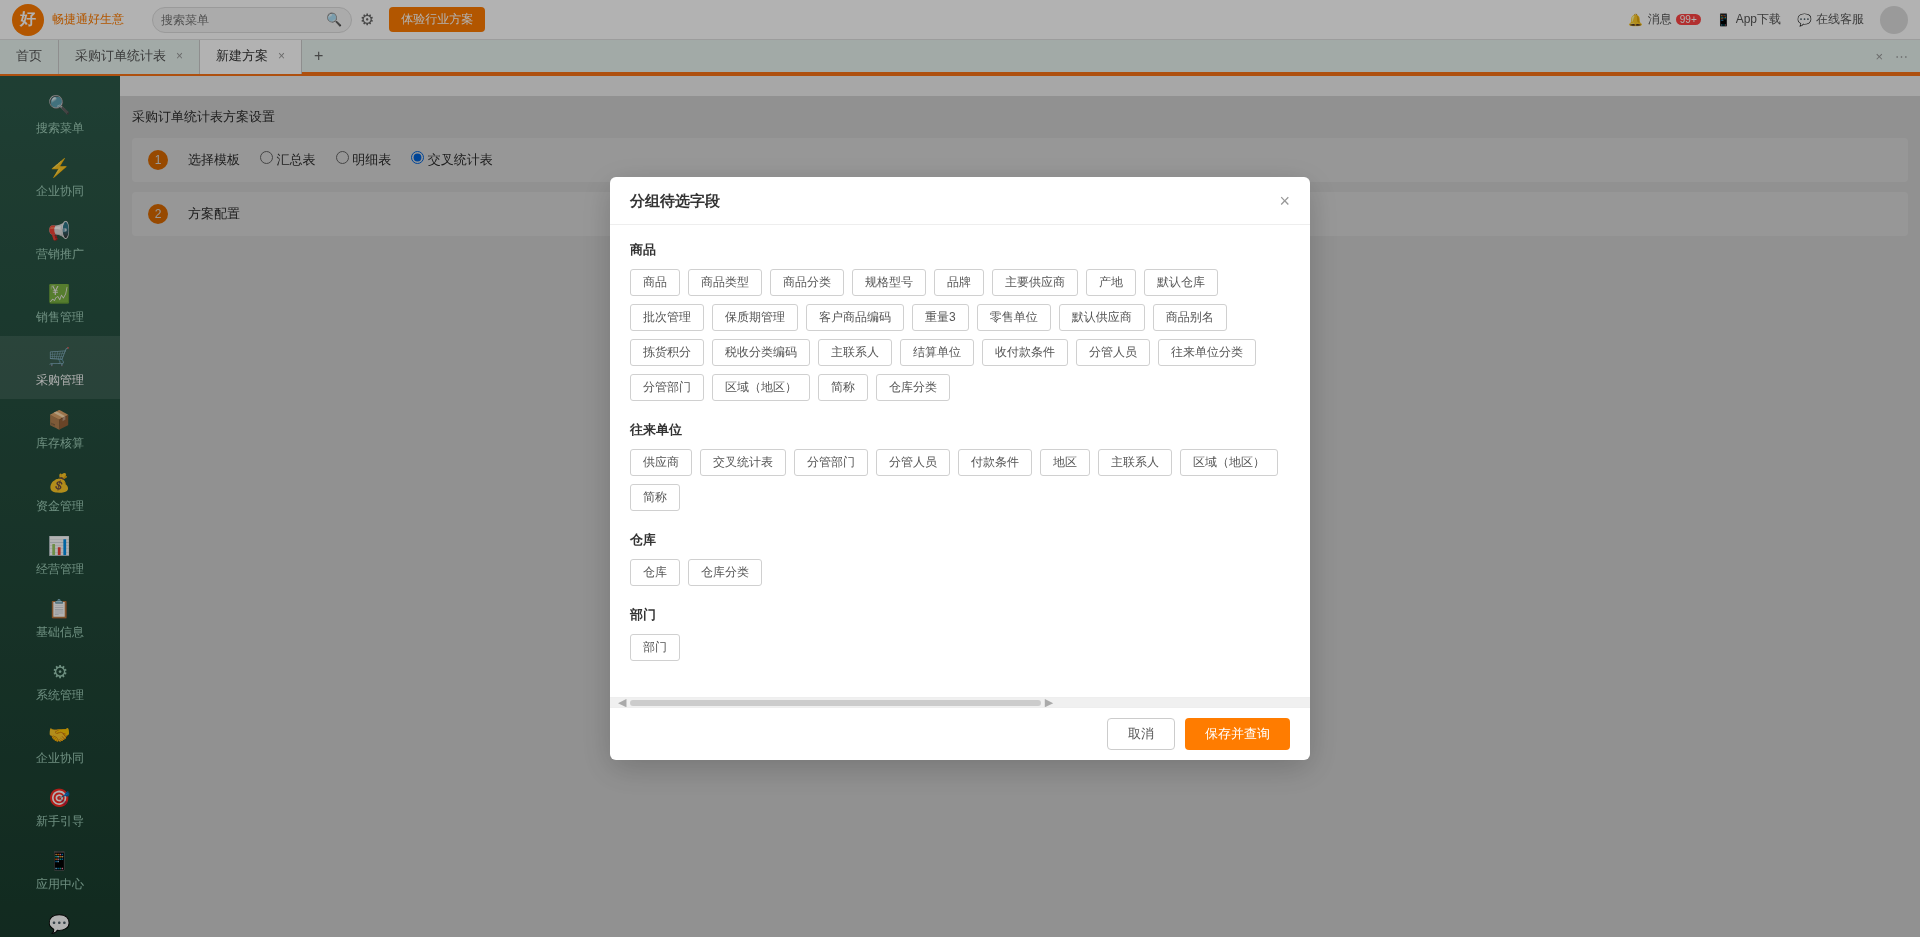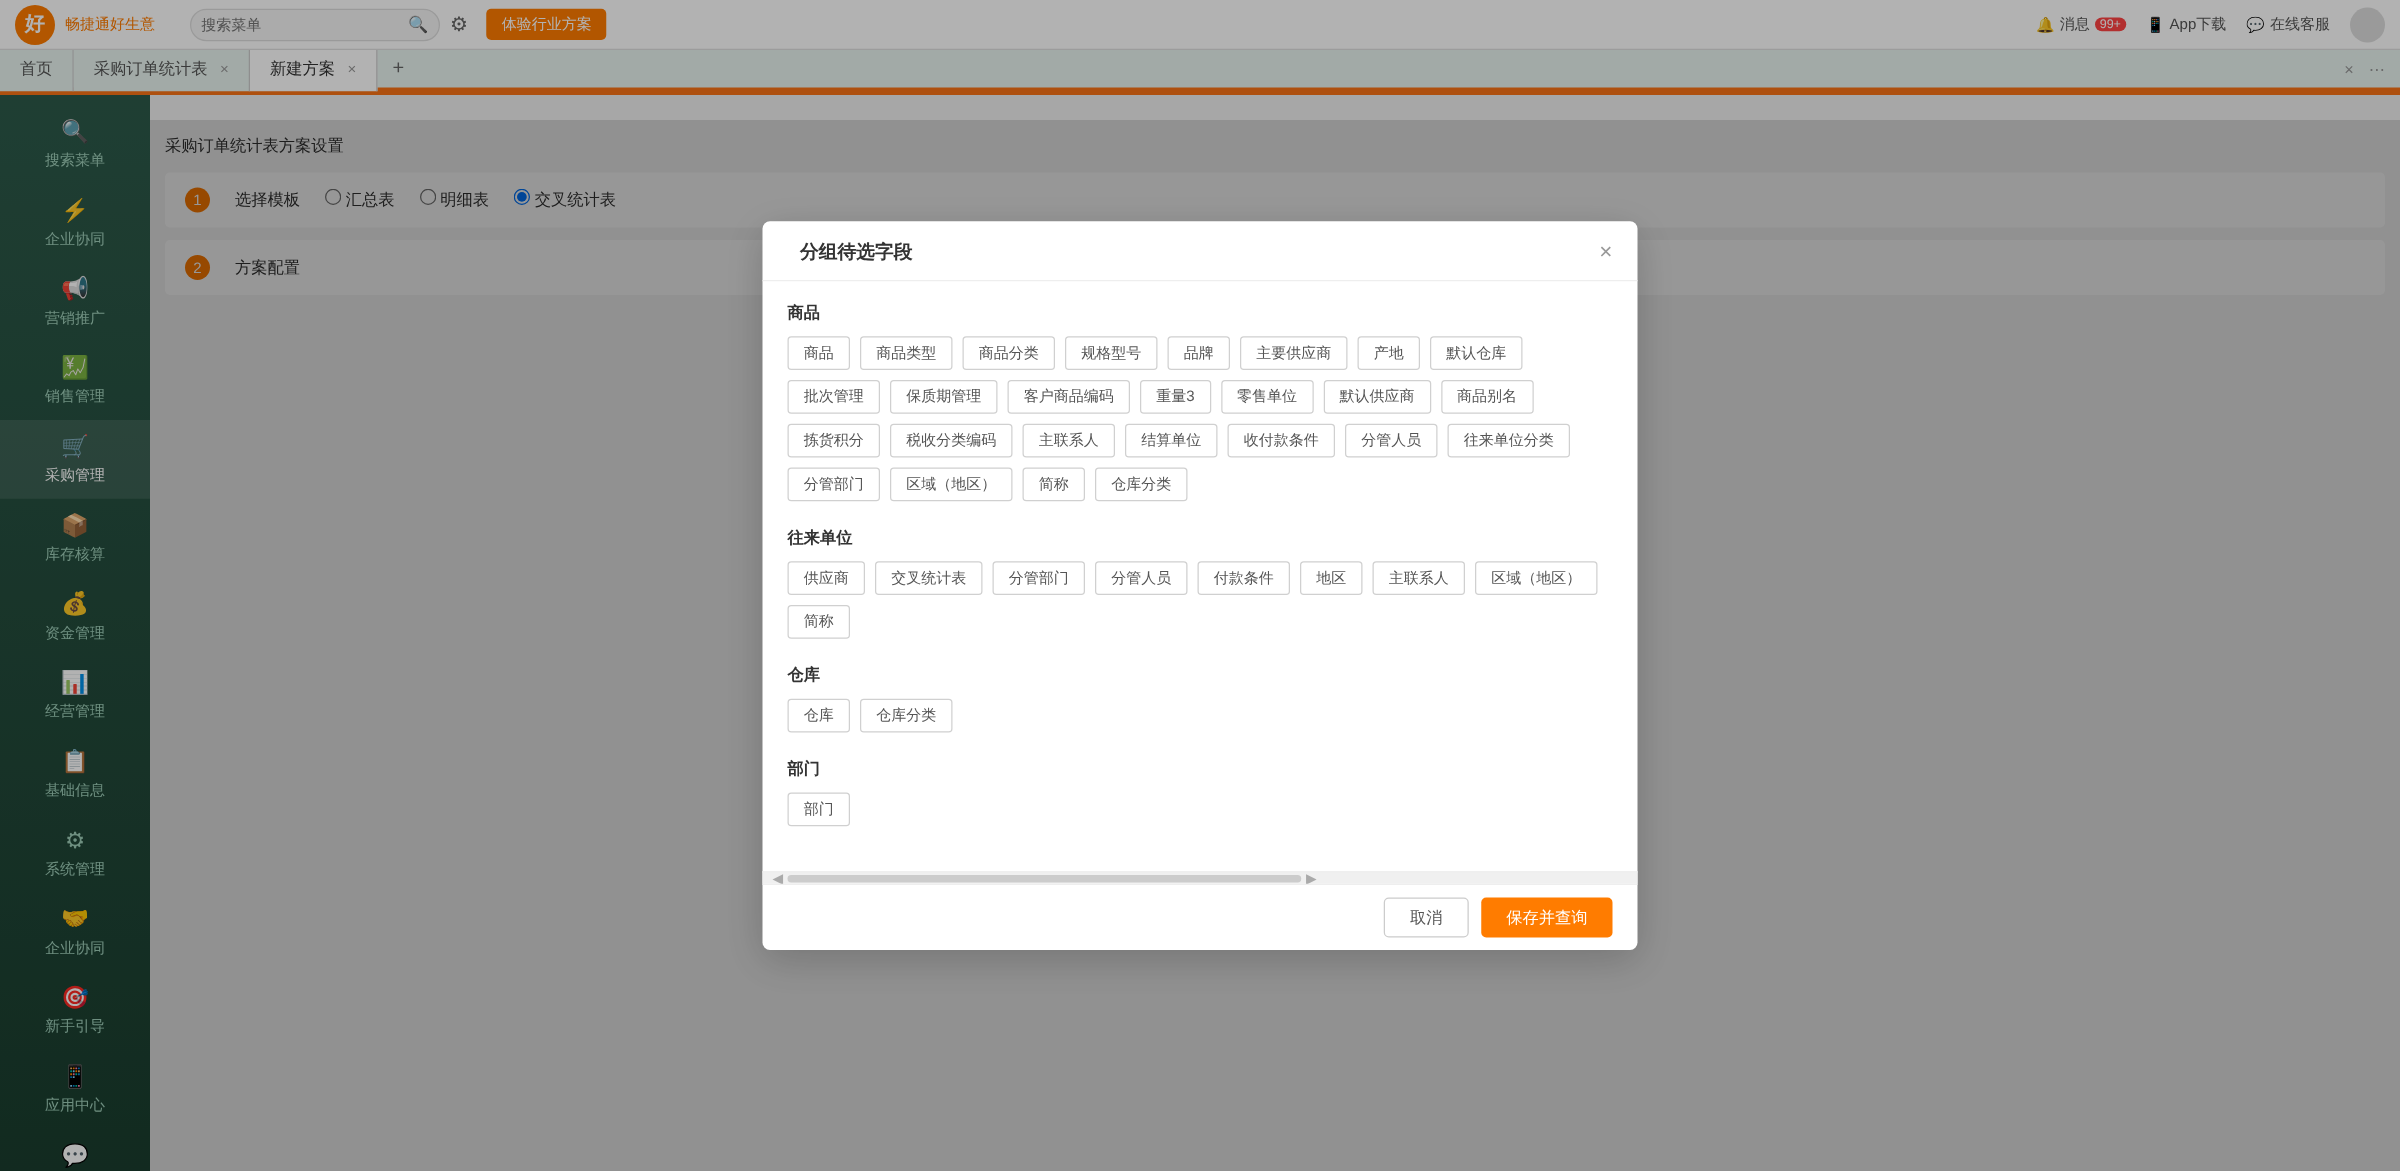--- a/index.html
+++ b/index.html
@@ -101,21 +101,21 @@
       border-radius: 50%;
     }
 
     
     .tab-bar {
       height: 36px;
       background: #e8f4f0;
       display: flex;
       align-items: center;
       padding: 0 0 0 0;
-      border-bottom: 6px solid #f97316;
+      border-bottom: 4px solid #f97316;
     }
     .tab-item {
       height: 36px;
       padding: 0 16px;
       display: flex;
       align-items: center;
       cursor: pointer;
       font-size: 13px;
       color: #555;
       border-right: 1px solid #ccc;
@@ -212,21 +212,20 @@
       display: flex;
       align-items: center;
       justify-content: space-between;
       padding: 14px 20px 12px;
       border-bottom: 1px solid #eee;
     }
     .modal-title {
       font-size: 15px;
       font-weight: 600;
       color: #333;
-      margin-left: 10px;
     }
     .modal-close {
       cursor: pointer;
       color: #999;
       font-size: 18px;
     }
     .modal-body {
       flex: 1;
       overflow-y: auto;
       padding: 16px 20px;

